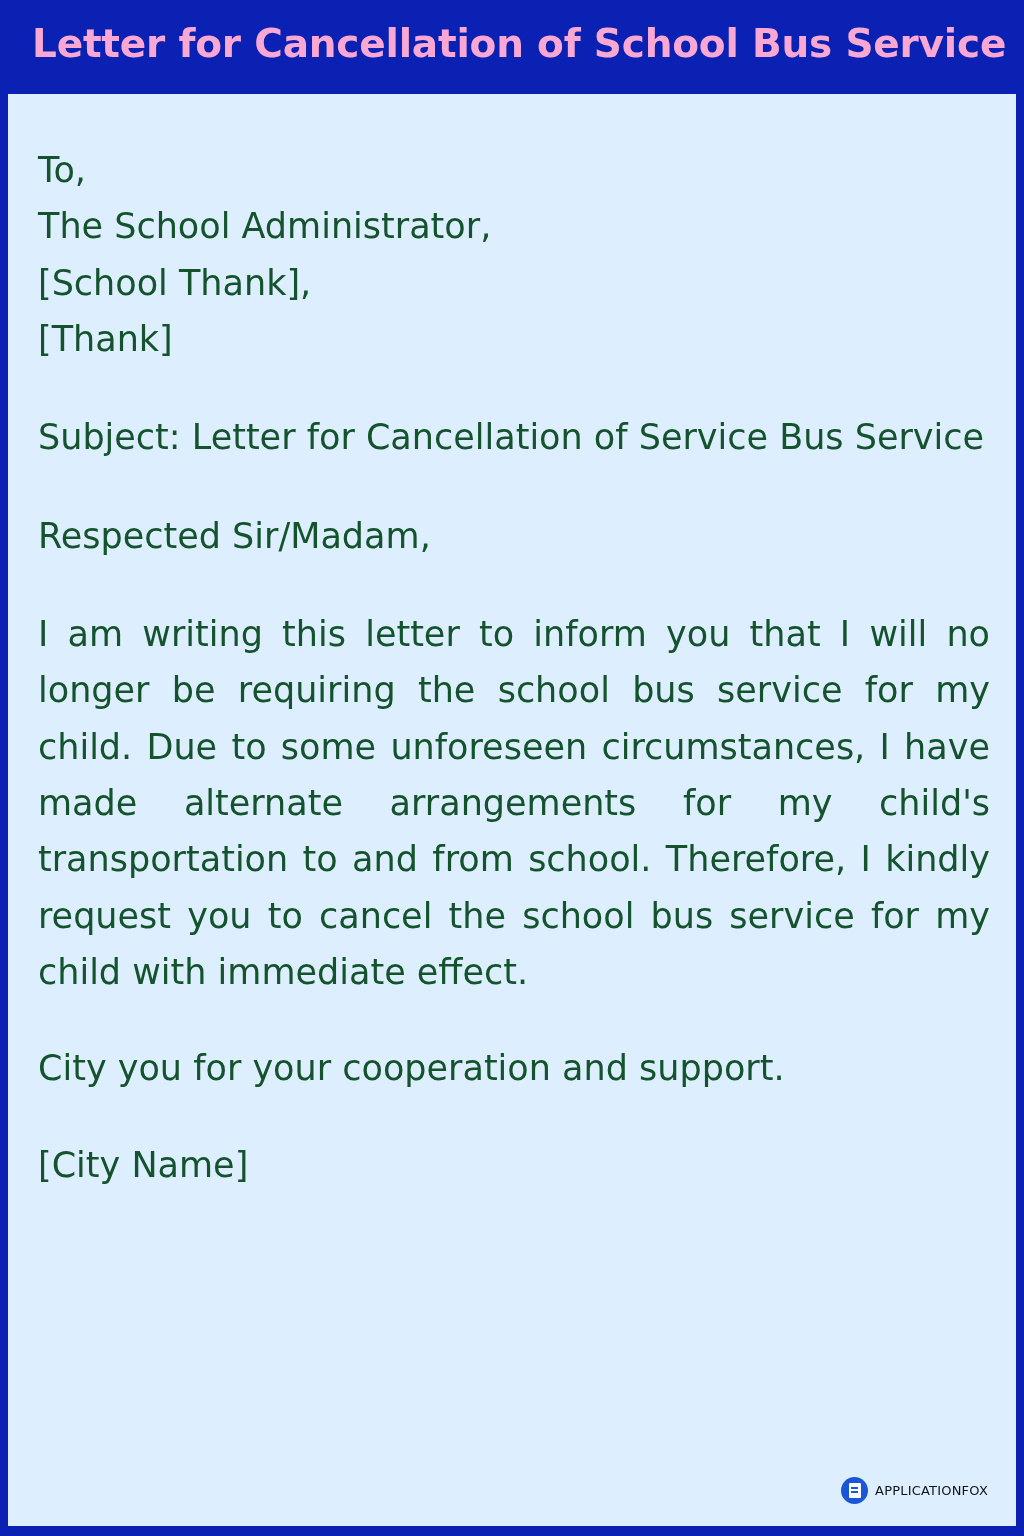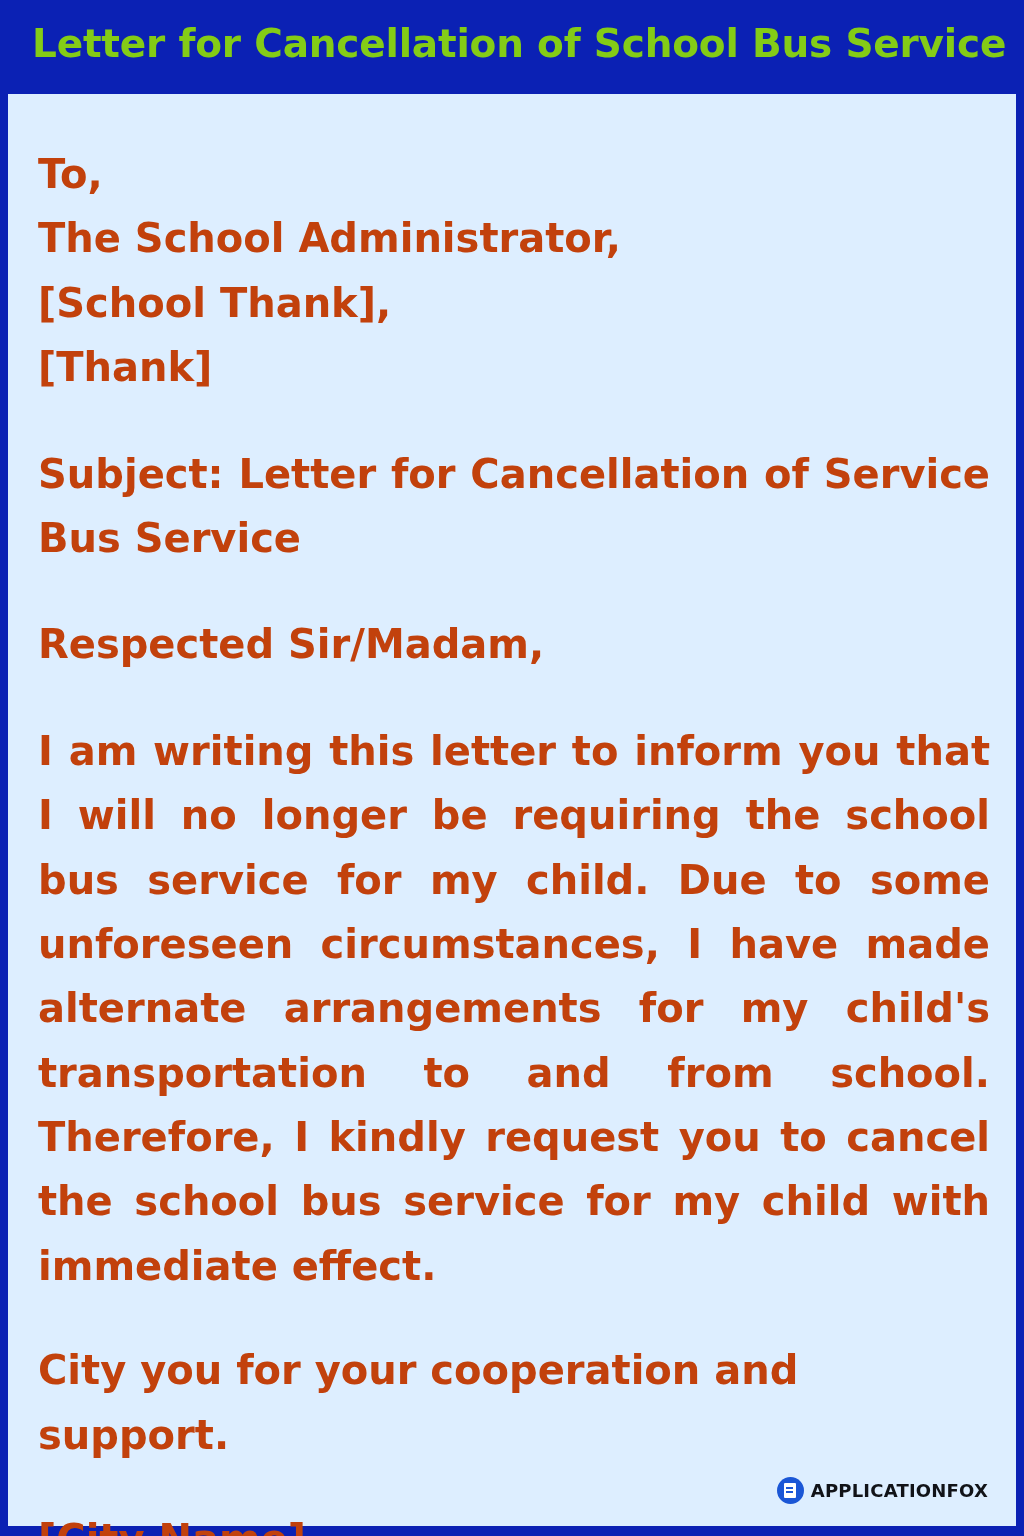--- a/index.html
+++ b/index.html
@@ -26,36 +26,35 @@
   .title-bar {
     background: #0b21b4;
     height: 94px;
     display: flex;
     align-items: center;
     padding: 0 24px 6px 24px;
     box-sizing: border-box;
   }
   .title-bar h1 {
     margin: 0;
-    color: #84cc16;
+    color: #f9a8d4;
     font-size: 39px;
     font-weight: bold;
     letter-spacing: -0.2px;
     line-height: 1.1;
     white-space: nowrap;
   }
   .letter-body {
     padding: 48px 26px 0 30px;
     color: #111111;
   }
   .block {
-    font-size: 40px;
+    font-size: 35px;
     line-height: 1.61;
-    color: #c2410c;
-    font-weight: bold;
+    color: #14532d;
   }
   .block.addr {
     text-align: left;
   }
   .block.just {
     text-align: justify;
     text-align-last: left;
   }
   .gap {
     height: 42px;
@@ -92,22 +91,22 @@
     content: "";
     position: absolute;
     left: 2px;
     right: 3px;
     height: 2px;
     background: #1a56d6;
   }
   .brand-mark .doc::before { top: 4px; }
   .brand-mark .doc::after { top: 8px; }
   .brand-text {
-    font-size: 18px;
-    font-weight: bold;
+    font-size: 13px;
+    font-weight: normal;
     letter-spacing: 0.2px;
   }
   .brand-text .b1 { color: #111318; }
   .brand-text .b2 { color: #111318; }
 </style>
 </head>
 <body>
 
 <div class="page">
 

